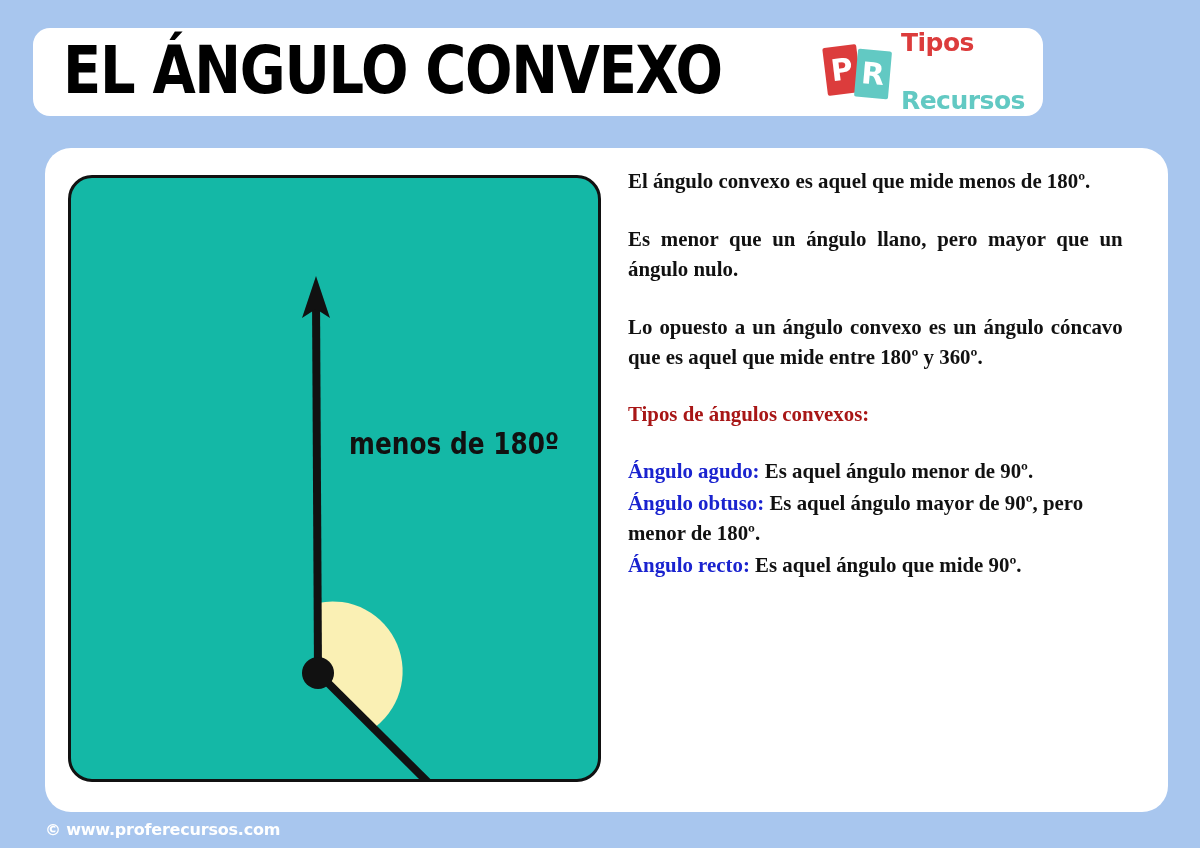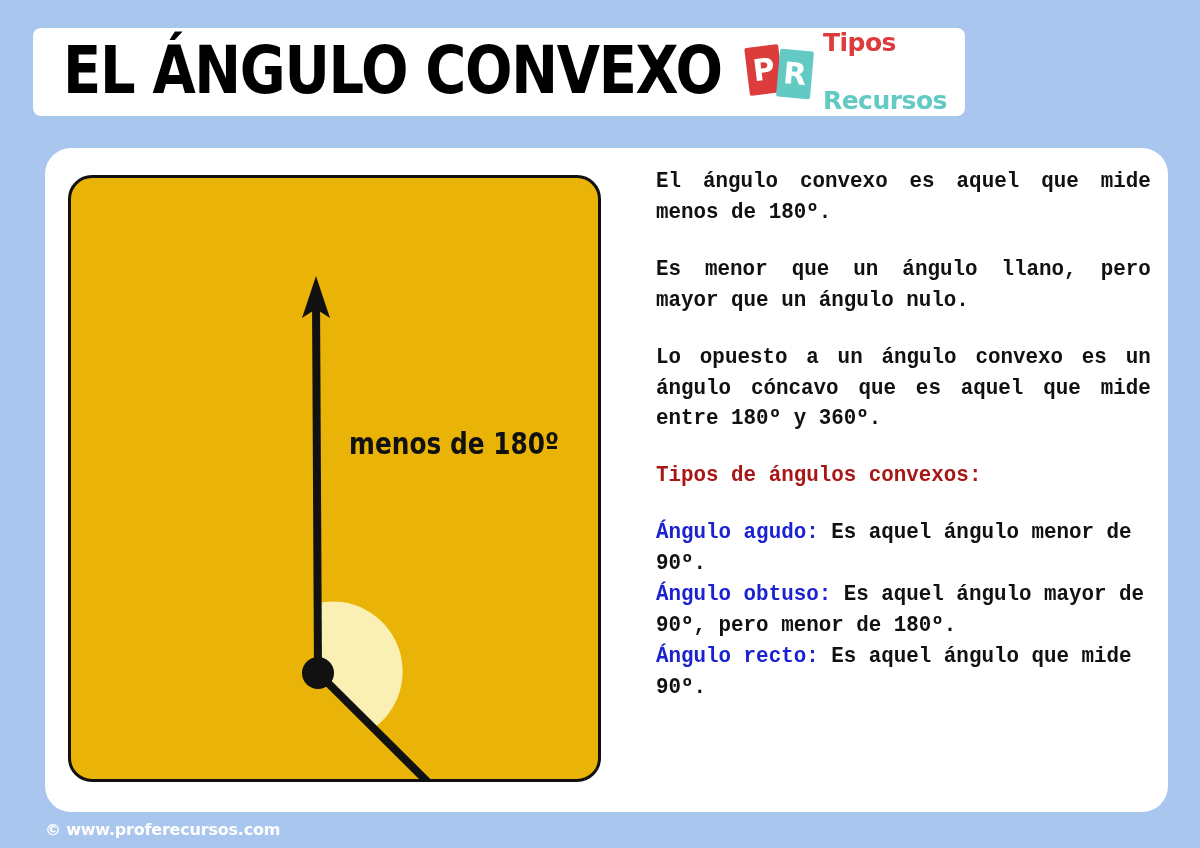--- a/index.html
+++ b/index.html
@@ -13,24 +13,24 @@
     font-family: "Liberation Sans", sans-serif;
     overflow: hidden;
     position: relative;
   }
 
   
   #header-banner {
     position: absolute;
     left: 33px;
     top: 28px;
-    width: 932px;
+    width: 1010px;
     height: 88px;
     background: #ffffff;
-    border-radius: 8px;
+    border-radius: 17px;
     display: flex;
     align-items: center;
     box-sizing: border-box;
   }
   #page-title {
     position: absolute;
     left: 30px;
     top: 50%;
     transform: translateY(-52%) scaleX(0.86);
     transform-origin: left center;
@@ -111,21 +111,21 @@
   #diagram-box {
     position: absolute;
     left: 23px;
     top: 27px;
     width: 533px;
     height: 607px;
     border: 3px solid #111111;
     border-radius: 24px;
     box-sizing: border-box;
     overflow: hidden;
-    background: #eab308;
+    background: #14b8a6;
   }
   #angle-figure {
     position: absolute;
     left: 0;
     top: 0;
   }
   #angle-label {
     position: absolute;
     left: 278px;
     top: 248px;
@@ -137,26 +137,25 @@
     transform: scaleX(0.92);
     transform-origin: left center;
   }
 
   
   #text-column {
     position: absolute;
     left: 583px;
     top: 18px;
     width: 510px;
-    font-family: Liberation Mono, monospace;
+    font-family: Liberation Serif, serif;
     font-weight: bold;
     font-size: 21.5px;
     line-height: 1.42;
     color: #111111;
-    margin-left: 28px;
   }
   .para {
     text-align: justify;
     margin: 0 0 27px 0;
     transform: scaleX(0.97);
     transform-origin: left top;
   }
   .para.last-para { margin-bottom: 26px; }
   #types-heading {
     color: #a81616;

